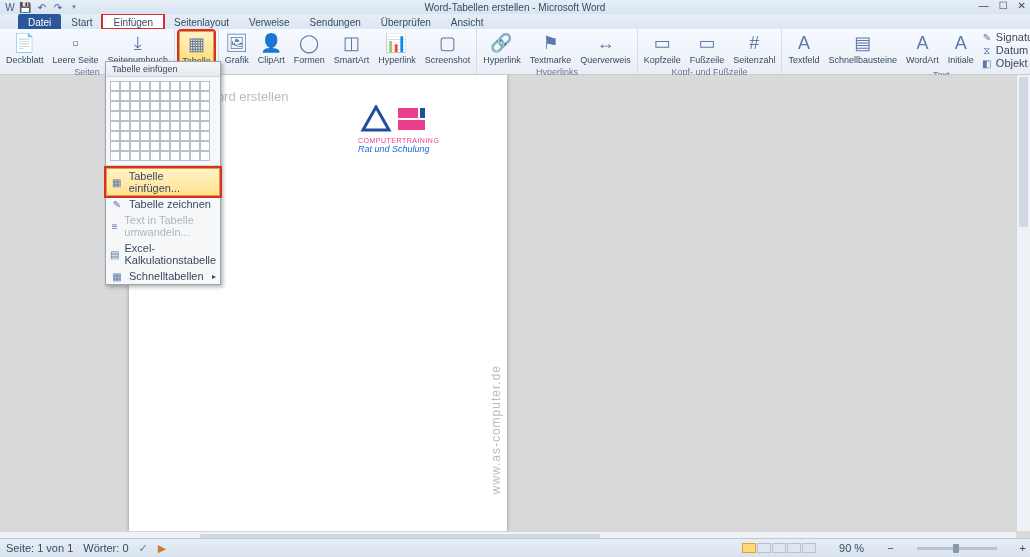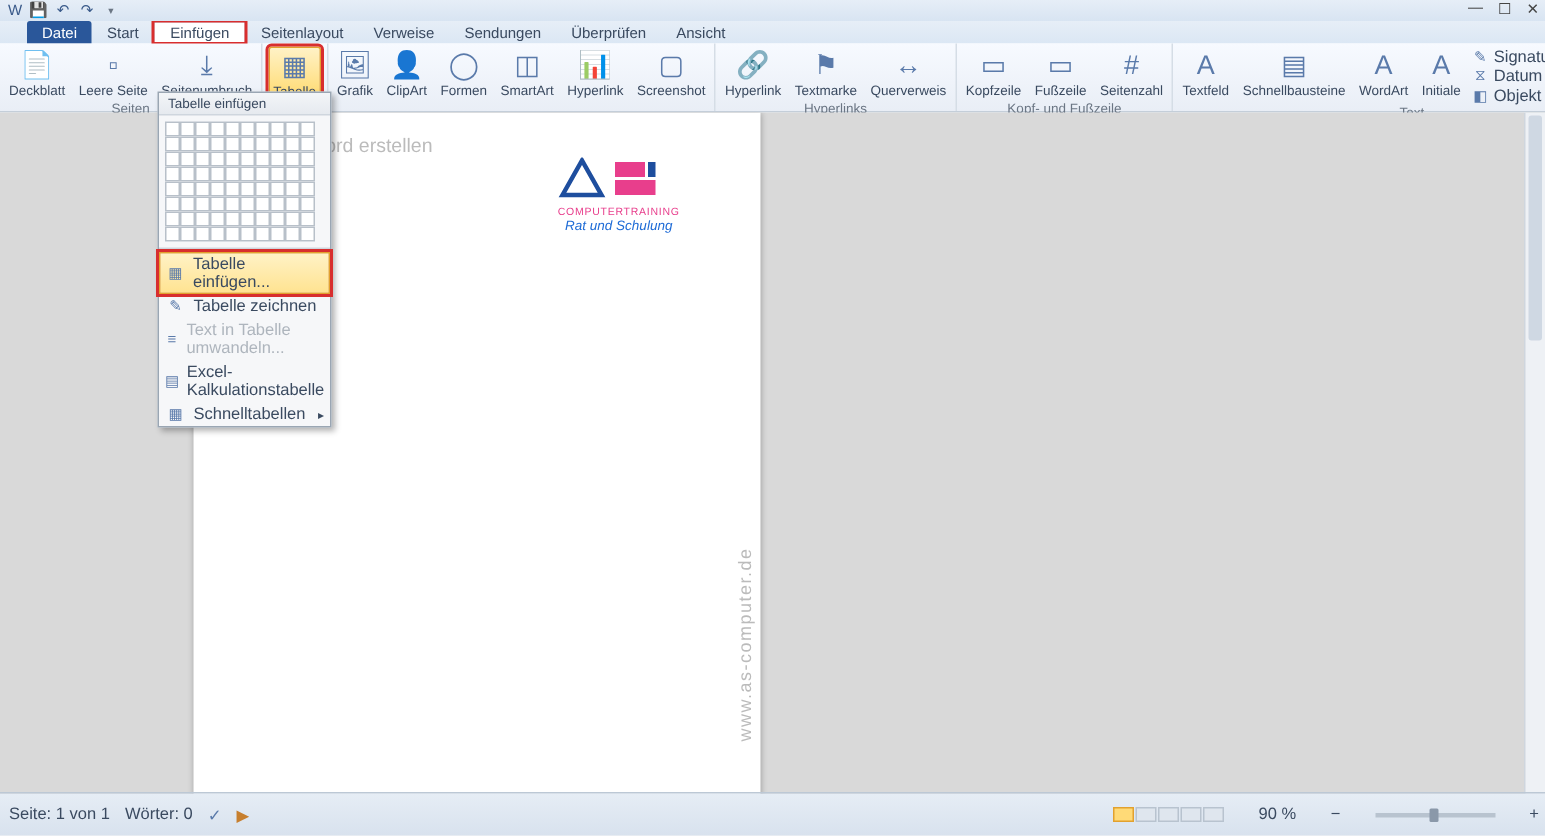--- a/index.html
+++ b/index.html
@@ -30,21 +30,21 @@
 .ritem-ico { width: 22px; height: 22px; display: flex; align-items: center; justify-content: center; font-size: 18px; color: #5a7aaa; }
 .ritem.active { background: linear-gradient(#fff2c6,#ffd869); border: 1px solid #e2a12e; border-radius: 2px; outline: 2px solid #d82e2e; outline-offset: 0px; }
 .text-stack { display: flex; flex-direction: column; gap: 0px; justify-content: center; }
 .text-stack .row { display: flex; align-items: center; gap: 3px; font-size: 9px; color: #3a4a60; white-space: nowrap; cursor: pointer; }
 .text-stack .row .ico-xs { width: 12px; height: 12px; display: inline-flex; align-items: center; justify-content: center; font-size: 10px; color: #5a7aaa; }
 
 
 .docarea { position: absolute; left: 0; right: 0; top: 75px; bottom: 13px; background: #d9d9d9; overflow: hidden; }
 .page { position: absolute; left: 129px; top: 0; width: 378px; height: 535px; background: #fff; box-shadow: 0 0 4px rgba(0,0,0,.3); }
 .page-title { position: absolute; left: 44px; top: 14px; font-size: 13px; color: #bbb; }
-.logo { position: absolute; right: 52px; top: 30px; width: 85px; text-align: center; }
+.logo { position: absolute; right: 64px; top: 30px; width: 85px; }
 .logo-txt { font-size: 7px; color: #e83e8c; letter-spacing: .5px; }
 .logo-script { font-size: 9px; color: #1e6bd6; font-style: italic; }
 .vert-url { position: absolute; right: 18px; top: 290px; transform: rotate(-90deg); transform-origin: right top; color: #bbb; font-size: 12px; letter-spacing: 1px; }
 .cursor-blink { position: absolute; left: 44px; top: 155px; width: 1px; height: 14px; background: #000; }
 .hscroll { position: absolute; left: 0; right: 14px; bottom: 0; height: 13px; background: #eef1f5; border-top: 1px solid #cfd6de; }
 .hscroll-thumb { position: absolute; left: 200px; width: 400px; top: 2px; height: 9px; background: #cfd8e3; border-radius: 2px; }
 .vscroll { position: absolute; right: 0; top: 0; bottom: 13px; width: 14px; background: #eef1f5; border-left: 1px solid #cfd6de; }
 .vscroll-thumb { position: absolute; top: 2px; height: 150px; left: 2px; width: 9px; background: #cfd8e3; border-radius: 2px; }
 
 
@@ -54,40 +54,41 @@
 .grid-row { display: flex; gap: 0px; }
 .grid-cell { width: 10px; height: 10px; border: 1px solid #b8c0c9; margin: 0 0 0 0; background: #fff; }
 .menu-sep { height: 1px; background: #cfd6de; margin: 2px 0; }
 .menu-item { display: flex; align-items: center; gap: 5px; padding: 2px 4px; font-size: 9px; color: #3a4a60; cursor: pointer; position: relative; }
 .menu-item .ico-xs { width: 14px; height: 12px; display: inline-flex; align-items: center; justify-content: center; font-size: 10px; color: #5a7aaa; }
 .menu-item.disabled { color: #aeb5bd; }
 .menu-item.highlight { background: linear-gradient(#fff2c6,#ffe391); border: 1px solid #e2a12e; padding: 1px 3px; outline: 2px solid #d82e2e; outline-offset: 0; }
 .menu-item .arrow { position: absolute; right: 4px; font-size: 8px; color: #3a4a60; }
 
 
-.status { position: absolute; left: 0; right: 0; bottom: 0; height: 29px; background: linear-gradient(#e6edf5,#d8e2ee); border-top: 1px solid #bcc8d5; display: flex; align-items: center; font-size: 9px; color: #3a4a60; }
+.status { position: absolute; left: 0; right: 0; bottom: 0; height: 19px; background: linear-gradient(#e6edf5,#d8e2ee); border-top: 1px solid #bcc8d5; display: flex; align-items: center; font-size: 9px; color: #3a4a60; }
 .status-left { display: flex; gap: 10px; padding-left: 6px; }
 .status-right { position: absolute; right: 4px; display: flex; align-items: center; gap: 23px; }
 .zoom-slider { width: 80px; height: 3px; background: #b8c3cf; position: relative; }
 .zoom-thumb { position: absolute; left: 36px; top: -3px; width: 6px; height: 9px; background: #8a98a9; border-radius: 1px; }
 .view-btns { display: flex; gap: 1px; }
 .view-btns span { width: 14px; height: 10px; background: #dfe6ee; border: 1px solid #b8c3cf; display: inline-block; }
 .view-btns span.active { background: #ffda77; border-color: #e2a12e; }
 </style>
 </head>
 <body>
 
 <div class="titlebar">
   <div class="qat">
     <span class="icon-sm">W</span>
     <span class="icon-sm">💾</span>
     <span class="icon-sm">↶</span>
     <span class="icon-sm">↷</span>
     <span class="icon-sm" style="font-size:7px;color:#6b7684">▾</span>
   </div>
+  <div class="title-text">Word-Tabellen erstellen - Microsoft Word</div>
   <div class="winctrls">
     <span>—</span>
     <span>☐</span>
     <span>✕</span>
   </div>
 </div>
 
 <div class="tabs">
   <div class="tab file">Datei</div>
   <div id="tabs-host" style="display: contents;"><div class="tab">Start</div><div class="tab active highlighted">Einfügen</div><div class="tab">Seitenlayout</div><div class="tab">Verweise</div><div class="tab">Sendungen</div><div class="tab">Überprüfen</div><div class="tab">Ansicht</div></div>

